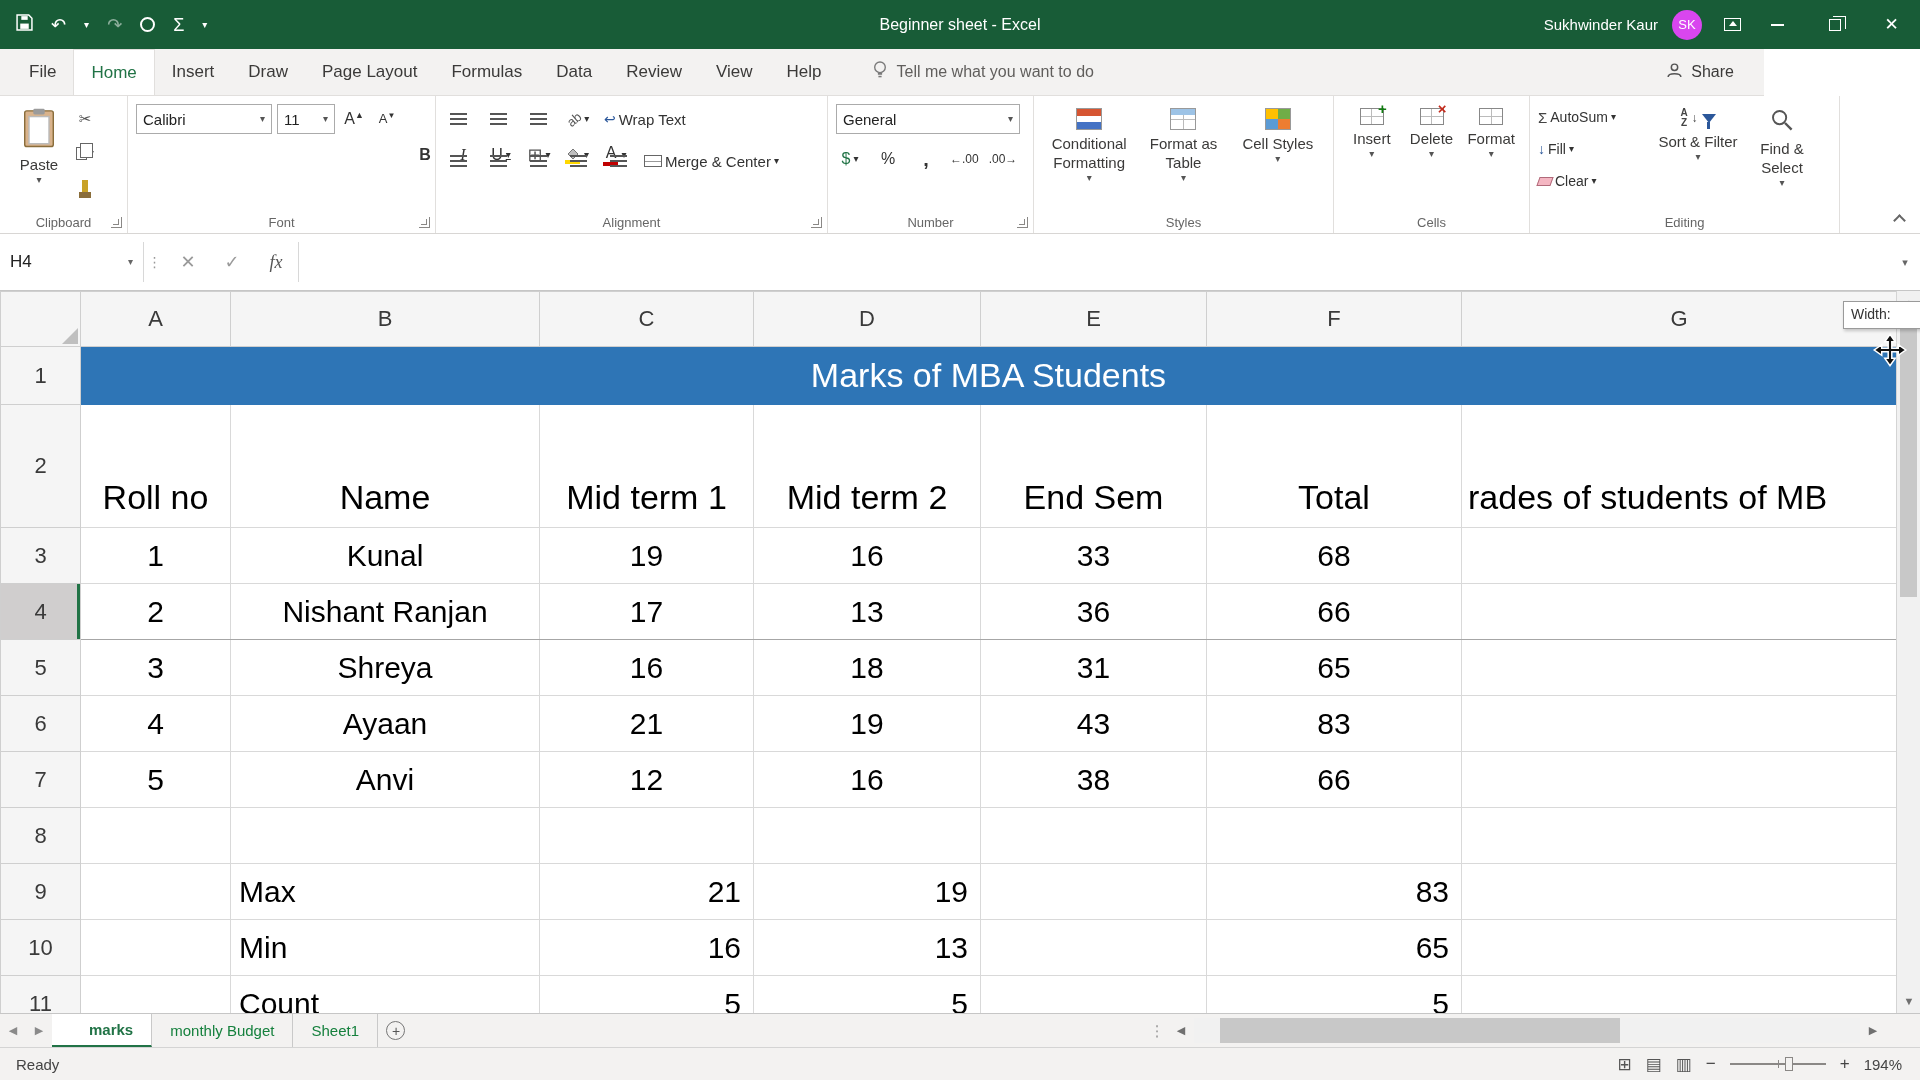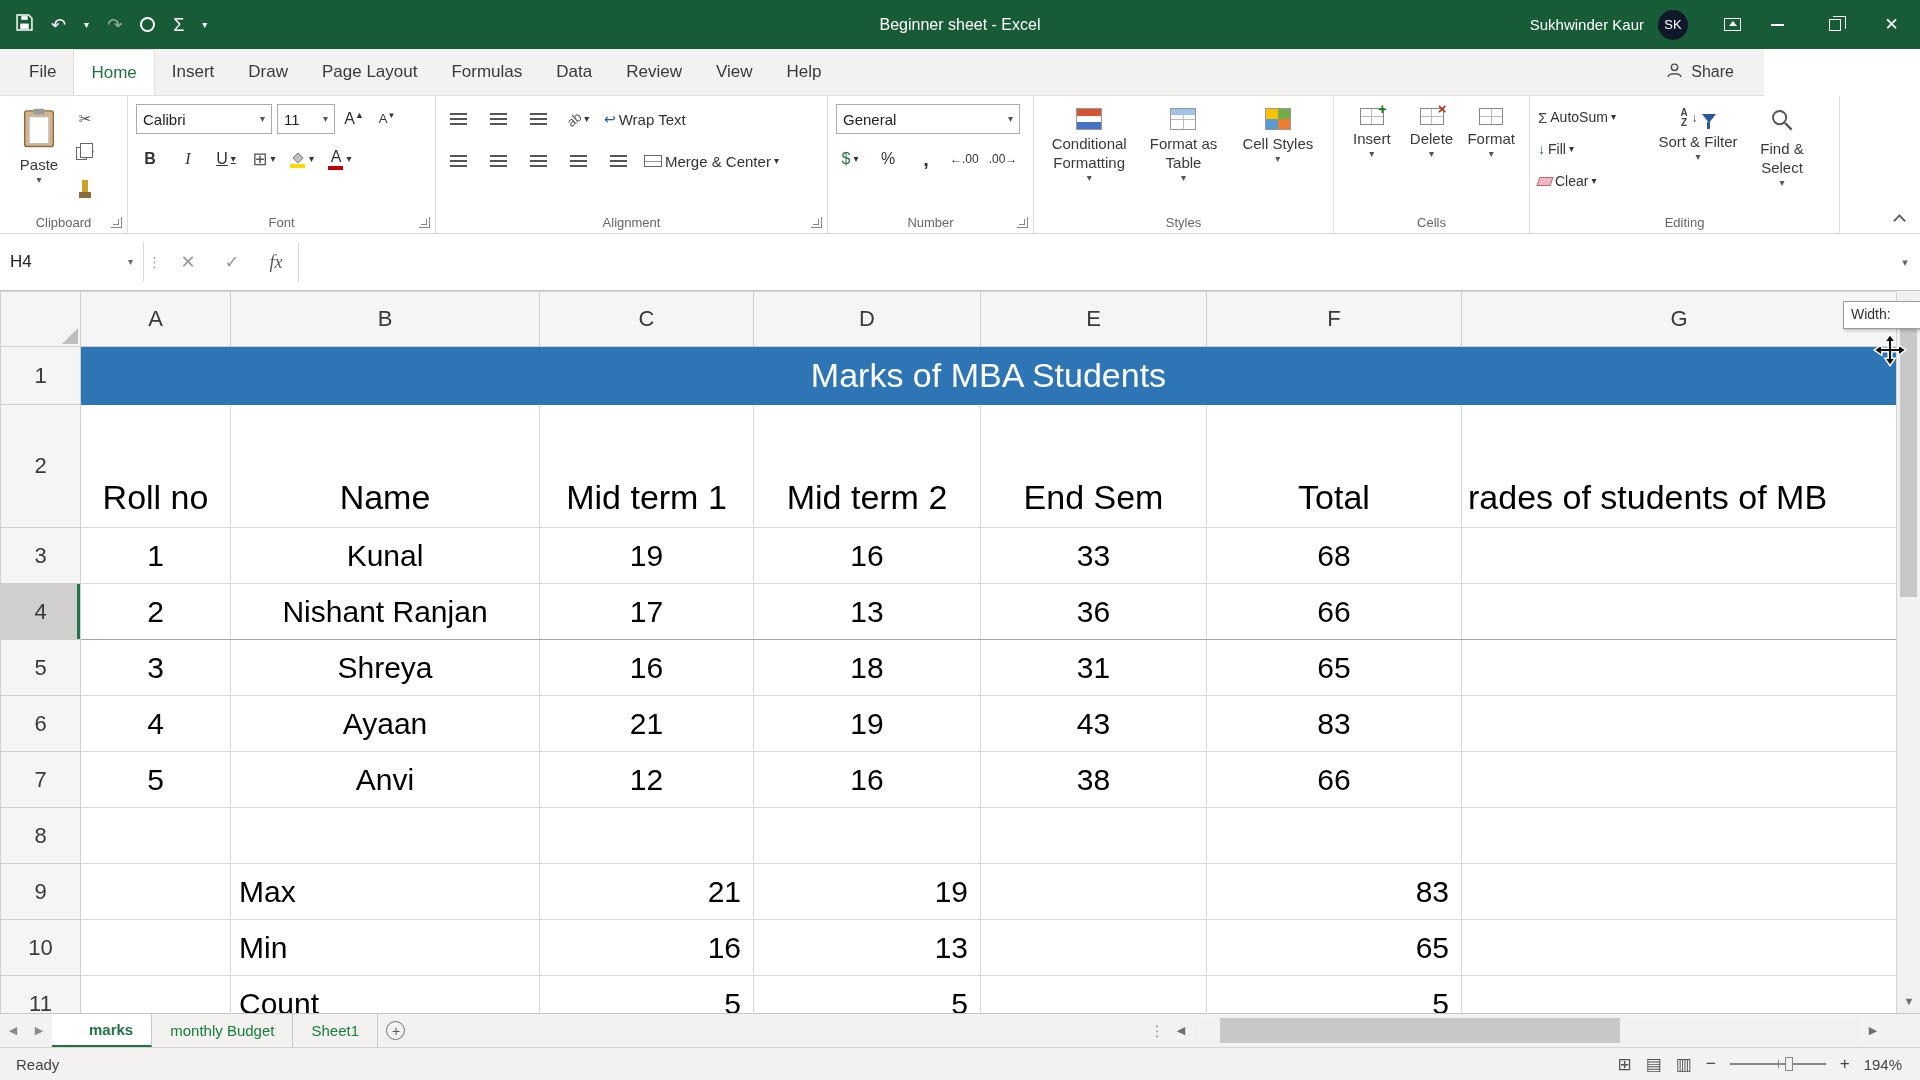--- a/index.html
+++ b/index.html
@@ -8,21 +8,21 @@
 
   
   .titlebar { position:absolute; top:0; left:0; width:1920px; height:49px; background:#185C37; color:#fff; display:flex; align-items:center; }
   .qat { display:flex; align-items:center; gap:18px; padding-left:16px; }
   .qat .g { font-size:18px; line-height:1; color:#fff; }
   .qat .dim { opacity:.5; }
   .caret { font-size:10px; color:inherit; line-height:1; }
   .tb-title { position:absolute; left:50%; transform:translateX(-50%); font-size:16px; white-space:nowrap; }
   .tb-right { margin-left:auto; display:flex; align-items:center; height:100%; }
   .tb-user { font-size:15px; margin-right:14px; }
-  .avatar { width:30px; height:30px; border-radius:50%; background:#0f172a; color:#fff; font-size:13px; display:flex; align-items:center; justify-content:center; margin-right:36px; }
+  .avatar { width:30px; height:30px; border-radius:50%; background:#d946ef; color:#fff; font-size:13px; display:flex; align-items:center; justify-content:center; margin-right:22px; }
   .rdo { width:17px; height:13px; border:1px solid #fff; position:relative; margin-right:8px; }
   .rdo::after { content:''; position:absolute; left:4px; top:2px; border-left:4px solid transparent; border-right:4px solid transparent; border-bottom:5px solid #fff; }
   .winbtn { width:57px; height:49px; display:flex; align-items:center; justify-content:center; }
   .min-g { width:13px; height:2px; background:#fff; }
   .restore { width:12px; height:12px; border:1px solid #fff; position:relative; }
   .restore::before { content:''; position:absolute; top:-4px; left:3px; width:12px; height:12px; border:1px solid #fff; border-left:none; border-bottom:none; }
   .close-g { font-size:17px; color:#fff; }
   .ringicon { width:15px; height:15px; border-radius:50%; border:2px solid #fff; }
 
   
@@ -173,20 +173,30 @@
   <div class="rtab first">File</div>
   <div class="rtab active">Home</div>
   <div class="rtab">Insert</div>
   <div class="rtab">Draw</div>
   <div class="rtab">Page Layout</div>
   <div class="rtab">Formulas</div>
   <div class="rtab">Data</div>
   <div class="rtab">Review</div>
   <div class="rtab">View</div>
   <div class="rtab">Help</div>
+  <div class="tellme">
+    <span>
+      <svg width="16" height="18" viewBox="0 0 14 17">
+          <circle cx="7" cy="6" r="5" fill="none" stroke="#7a7a7a" stroke-width="1.3"></circle>
+          <rect x="5" y="11" width="4" height="2" fill="#7a7a7a"></rect>
+          <rect x="5.5" y="14" width="3" height="1.4" fill="#7a7a7a"></rect>
+        </svg>
+    </span>
+    <span>Tell me what you want to do</span>
+  </div>
   <div class="share">
     <span>
       <svg width="17" height="17" viewBox="0 0 16 16">
           <circle cx="8" cy="5" r="3" fill="none" stroke="#555" stroke-width="1.4"></circle>
           <path d="M2 14 c0-4 12-4 12 0" fill="none" stroke="#555" stroke-width="1.4"></path>
         </svg>
     </span>
     <span>Share</span>
   </div>
 </div>
@@ -217,21 +227,21 @@
         <div class="minirow">
             <span class="brush-ic"></span>
           </div>
       </div>
     </div>
     <div class="rg-label">Clipboard</div>
     <span class="launcher"></span>
   </div>
 
   <div class="rgroup" style="width:308px">
-    <div class="rg-body" style="flex-direction:column;gap:10px;">
+    <div class="rg-body" style="flex-direction:row;gap:10px;">
       <div style="display:flex;gap:5px;">
         <div class="combo" style="width:136px">
             <span>Calibri</span>
             <span class="caret">▾</span>
           </div>
         <div class="combo" style="width:58px">
             <span>11</span>
             <span class="caret">▾</span>
           </div>
         <div class="toolbtn">

